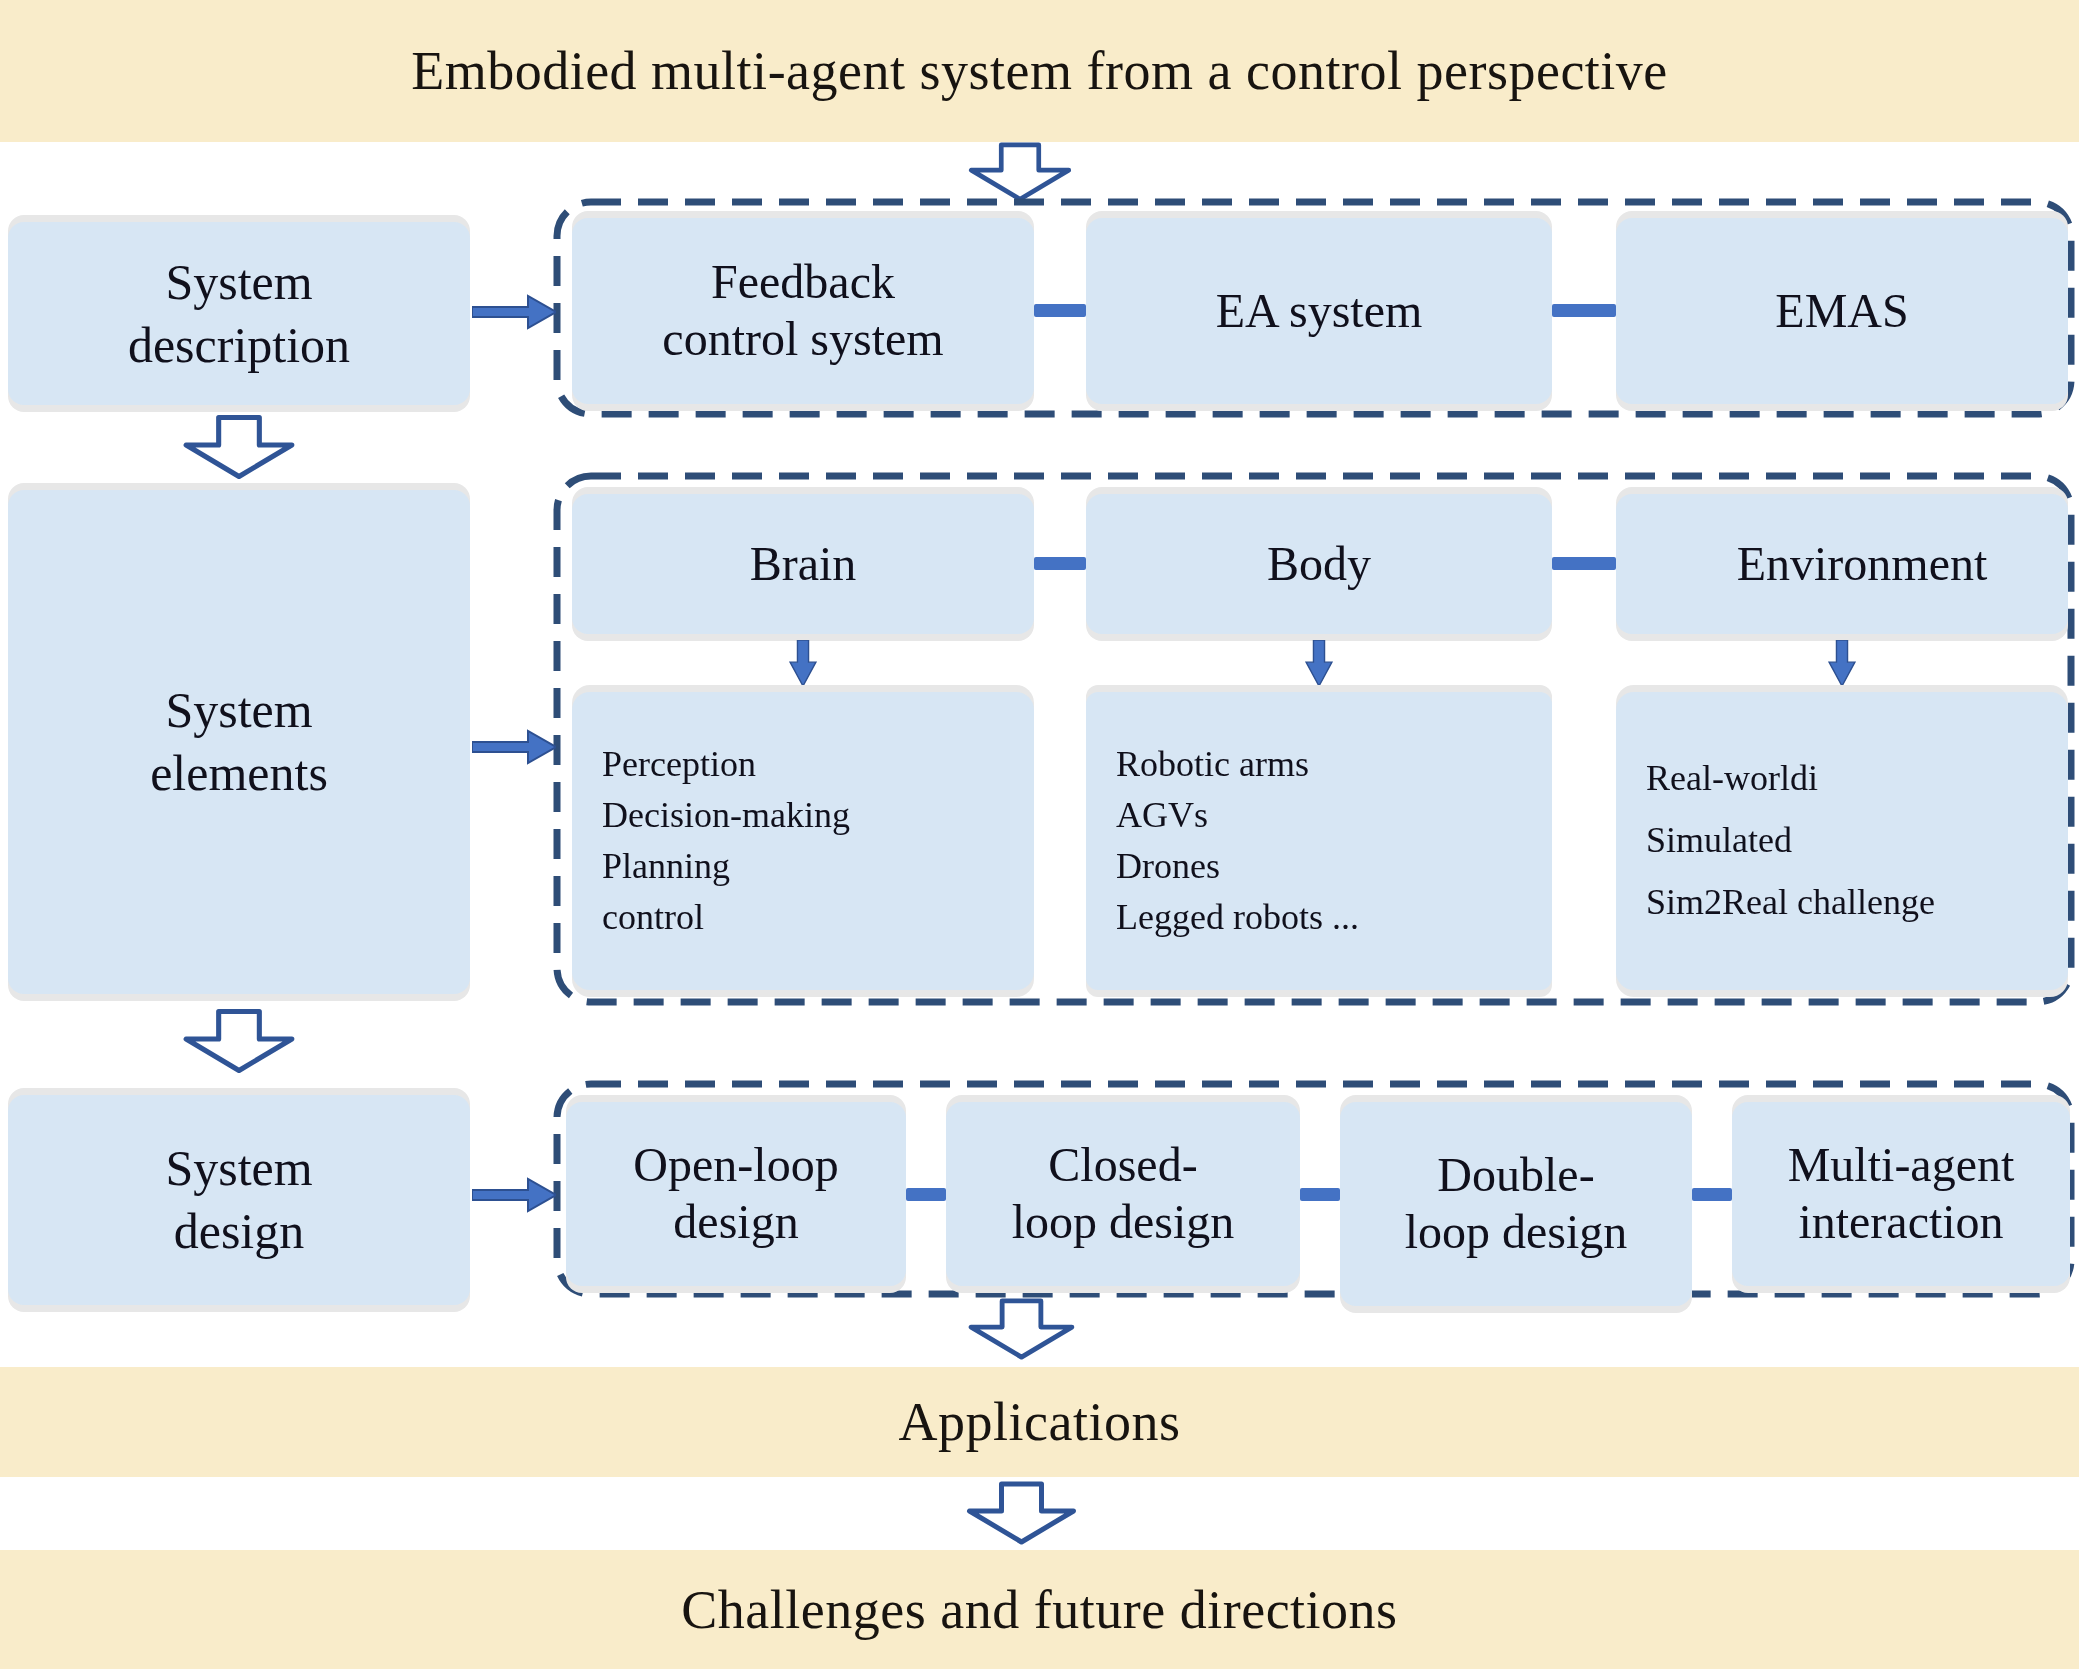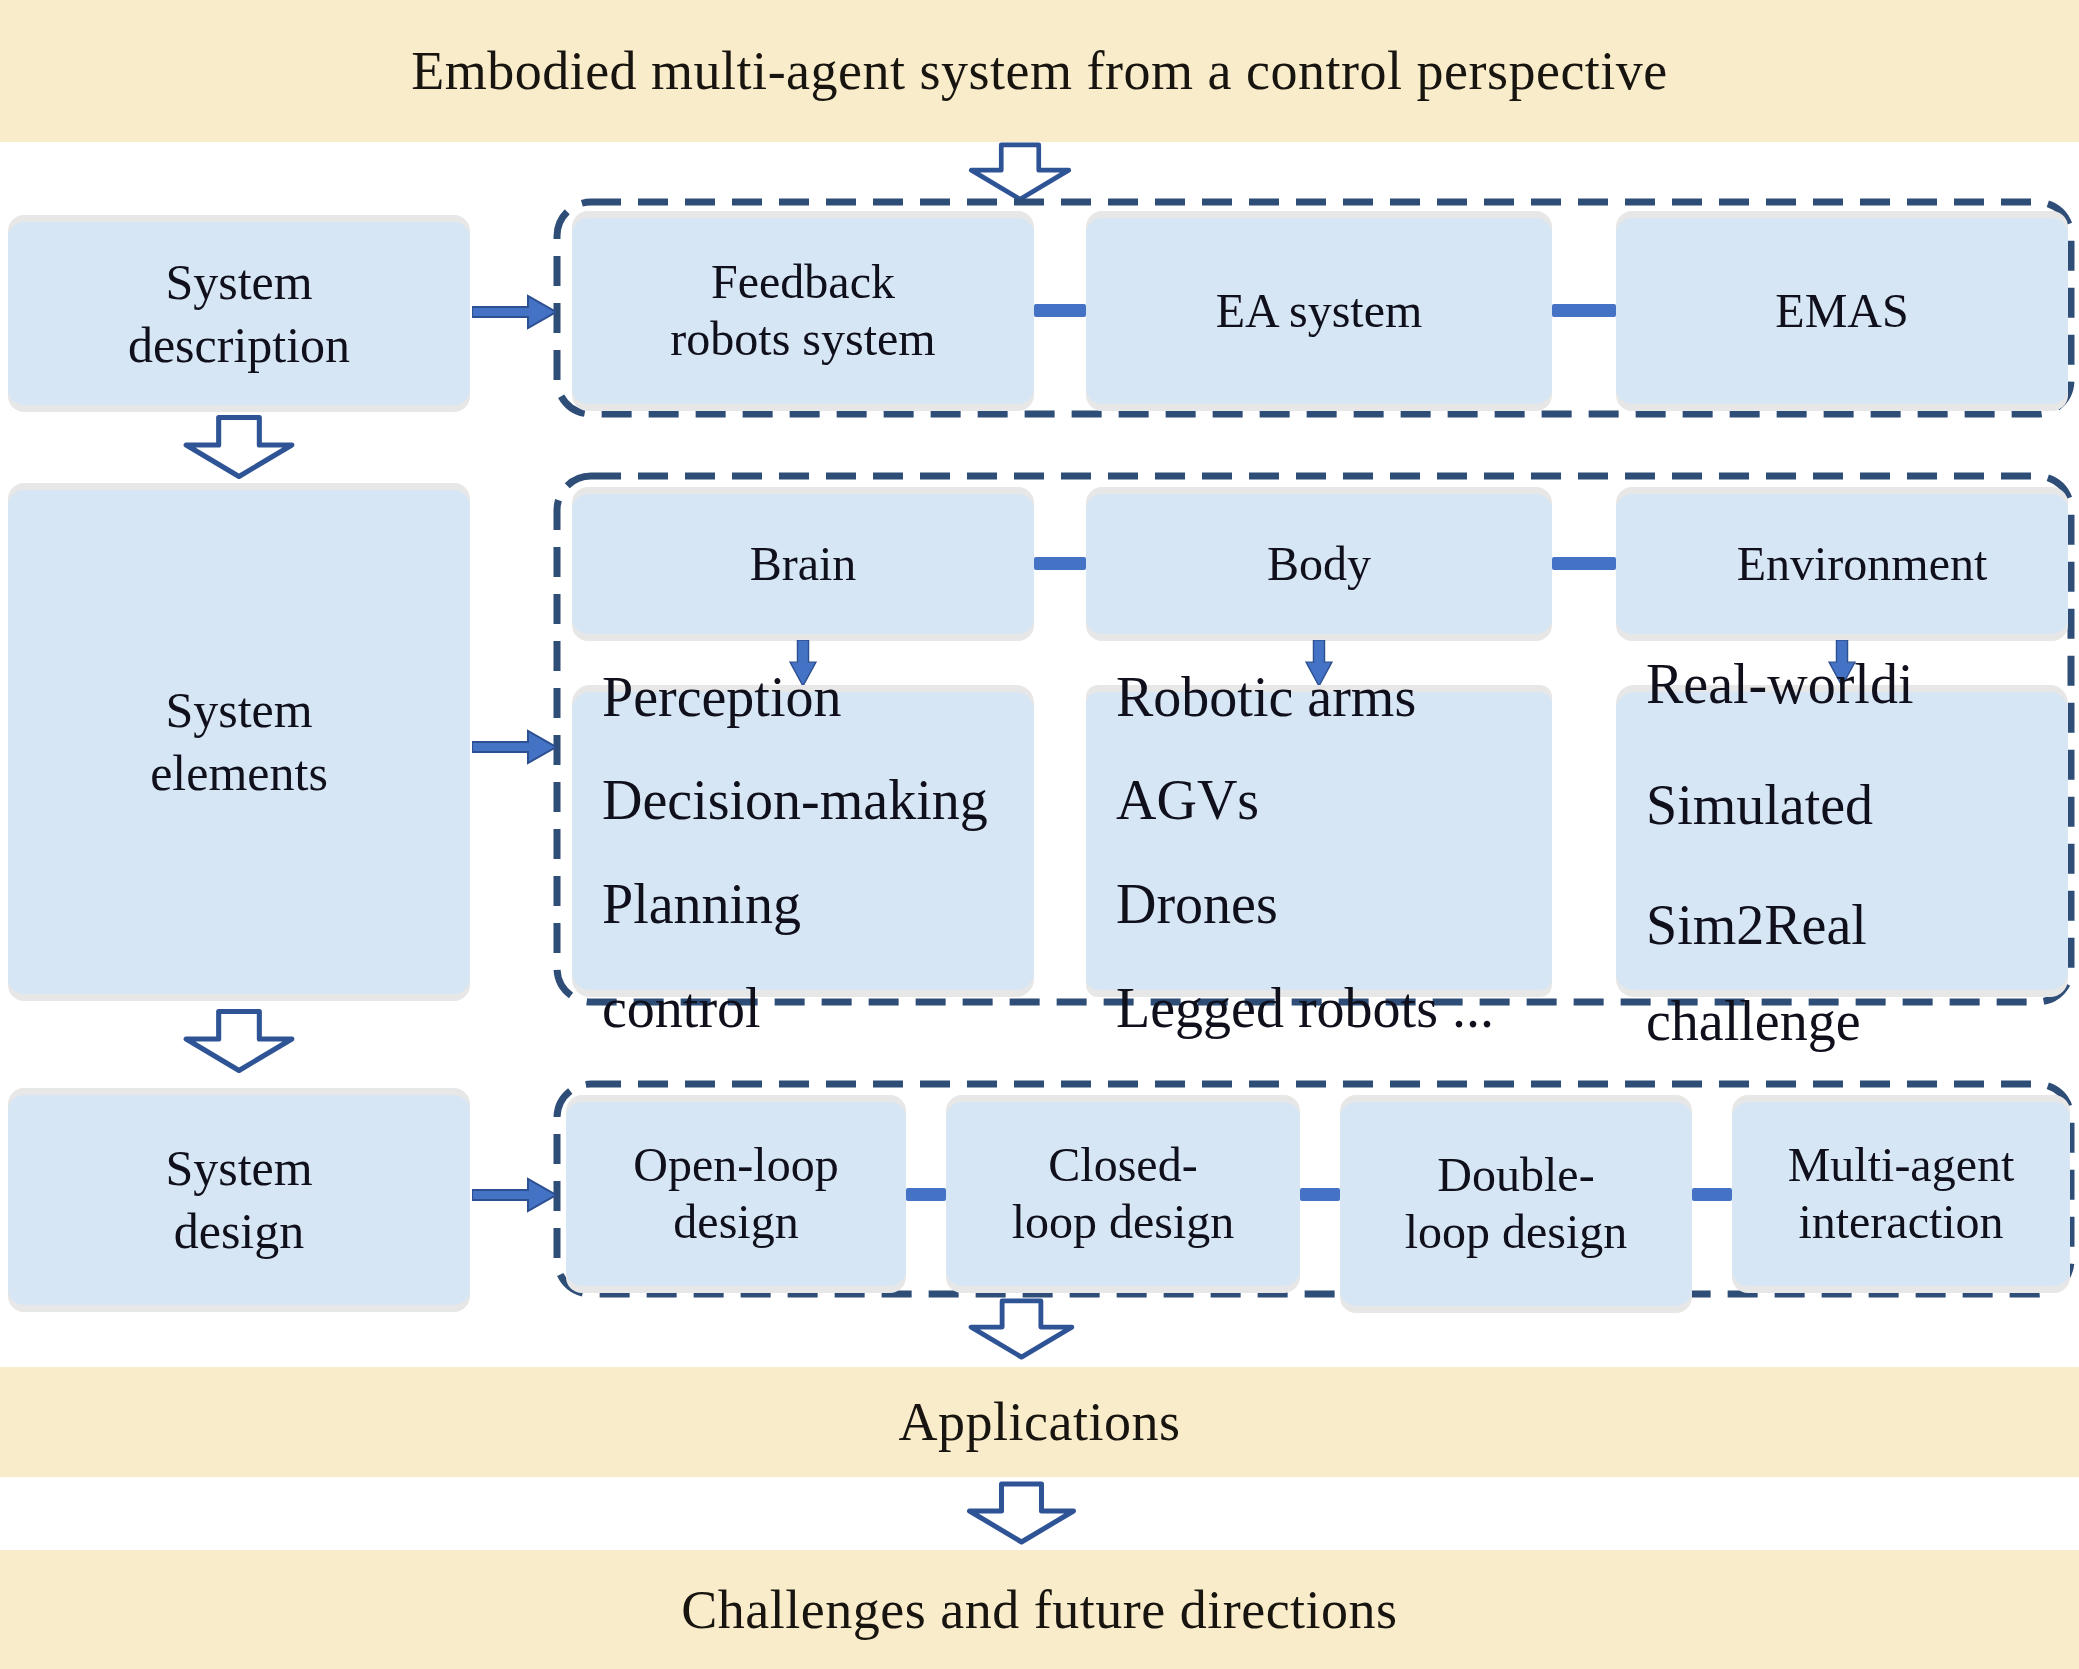--- a/index.html
+++ b/index.html
@@ -31,21 +31,21 @@
   .label-50 .line{font-size:50px;line-height:1.26;}
   .detailbox{
     background:#d7e6f4;
     border-radius:18px;
     box-shadow:0 -7px 0 #e7e7e7, 0 7px 0 #e7e7e7;
     display:flex;flex-direction:column;justify-content:center;
     align-items:flex-start;
     padding-left:30px;padding-right:10px;
     text-align:left;
   }
-  .detailbox .item{font-size:56px;line-height:1.42;display:block;margin-top:24px;}
+  .detailbox .item{font-size:36px;line-height:1.42;display:block;}
   .detailbox.wide-lh .item{line-height:1.72;}
   .hconn{background:#4472c4;border-radius:2px;}
   svg{display:block;}
 </style>
 </head>
 <body>
 
 <div id="canvas">
 
   <div class="abs banner" style="top:0;height:142px;">
@@ -55,21 +55,21 @@
   <svg class="abs" style="left:963px;top:142px;" width="114" height="60" viewBox="0 0 120 64">
     <path d="M40 3 H80 V30 H112 L60 61 L8 30 H40 Z" fill="#ffffff" stroke="#2f5496" stroke-width="5" stroke-linejoin="round"></path>
   </svg>
 
   <svg class="abs" style="left:553px;top:198px;" width="1522" height="220">
     <rect x="4" y="4" width="1514" height="212" rx="34" fill="none" stroke="#2e4d77" stroke-width="7" stroke-dasharray="30 17"></rect>
   </svg>
 
   <div class="abs bluebox label-48" style="left:572px;top:218px;width:462px;height:186px;">
     <span class="line">Feedback</span>
-    <span class="line">robots system</span>
+    <span class="line">control system</span>
   </div>
   <div class="abs hconn" style="left:1034px;top:304px;width:52px;height:13px;"></div>
   <div class="abs bluebox label-48" style="left:1086px;top:218px;width:466px;height:186px;">
     <span class="line">EA system</span>
   </div>
   <div class="abs hconn" style="left:1552px;top:304px;width:64px;height:13px;"></div>
   <div class="abs bluebox label-48" style="left:1616px;top:218px;width:452px;height:186px;">
     <span class="line">EMAS</span>
   </div>
 

